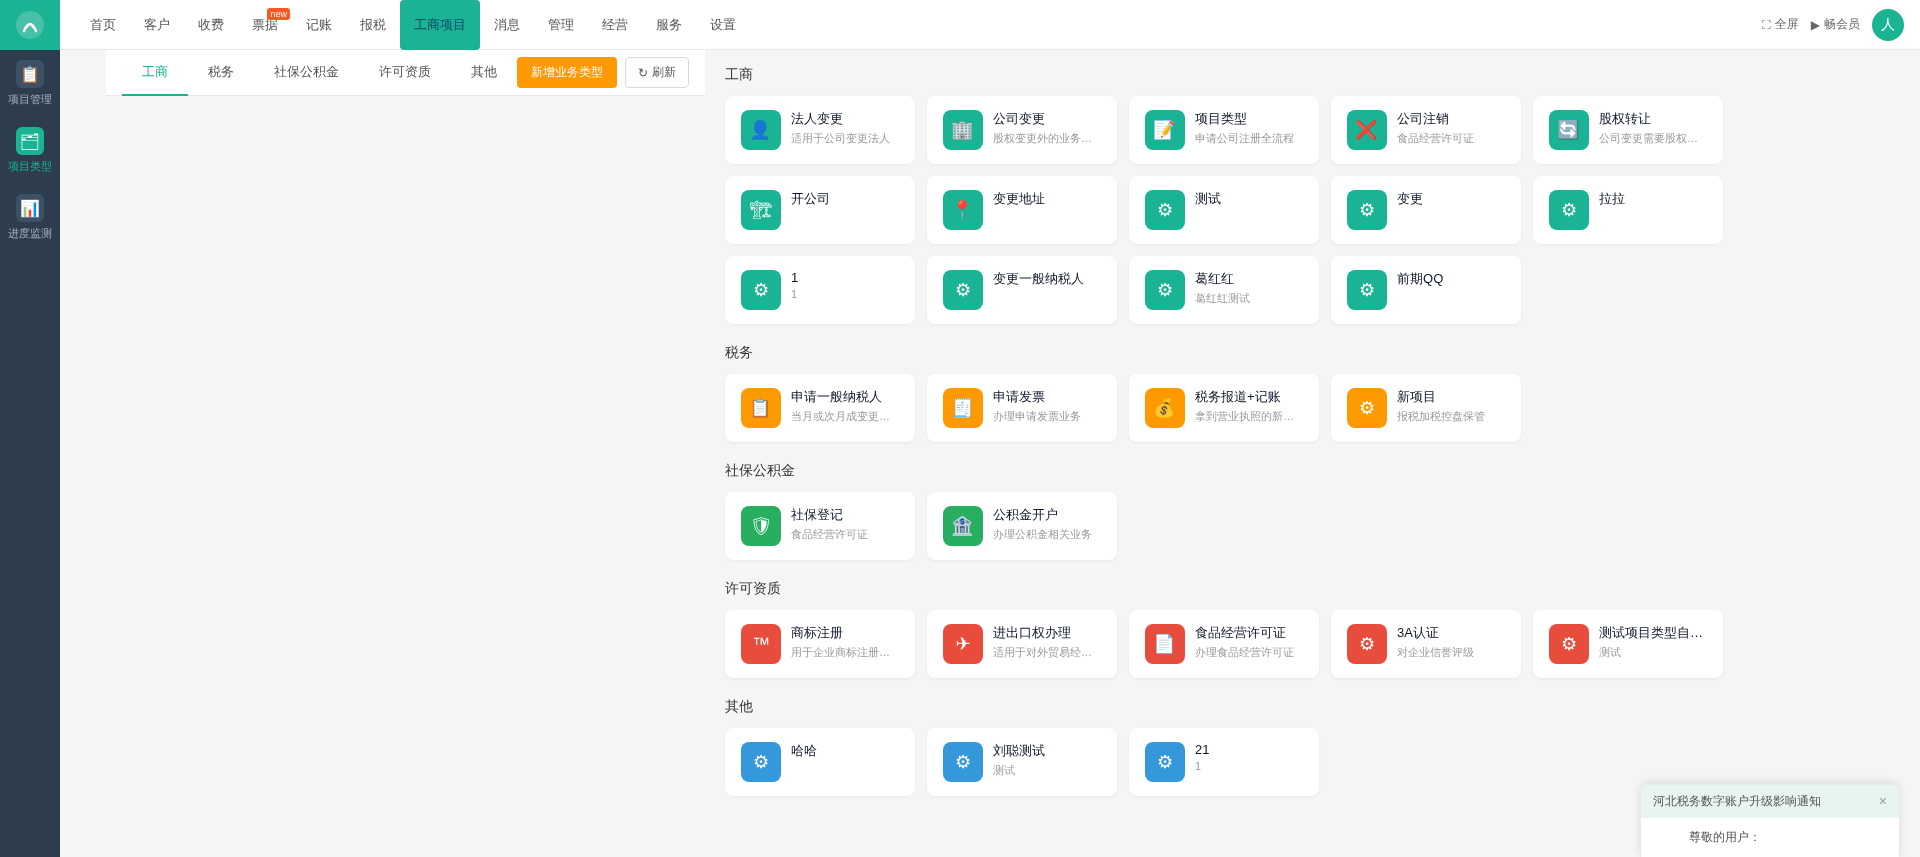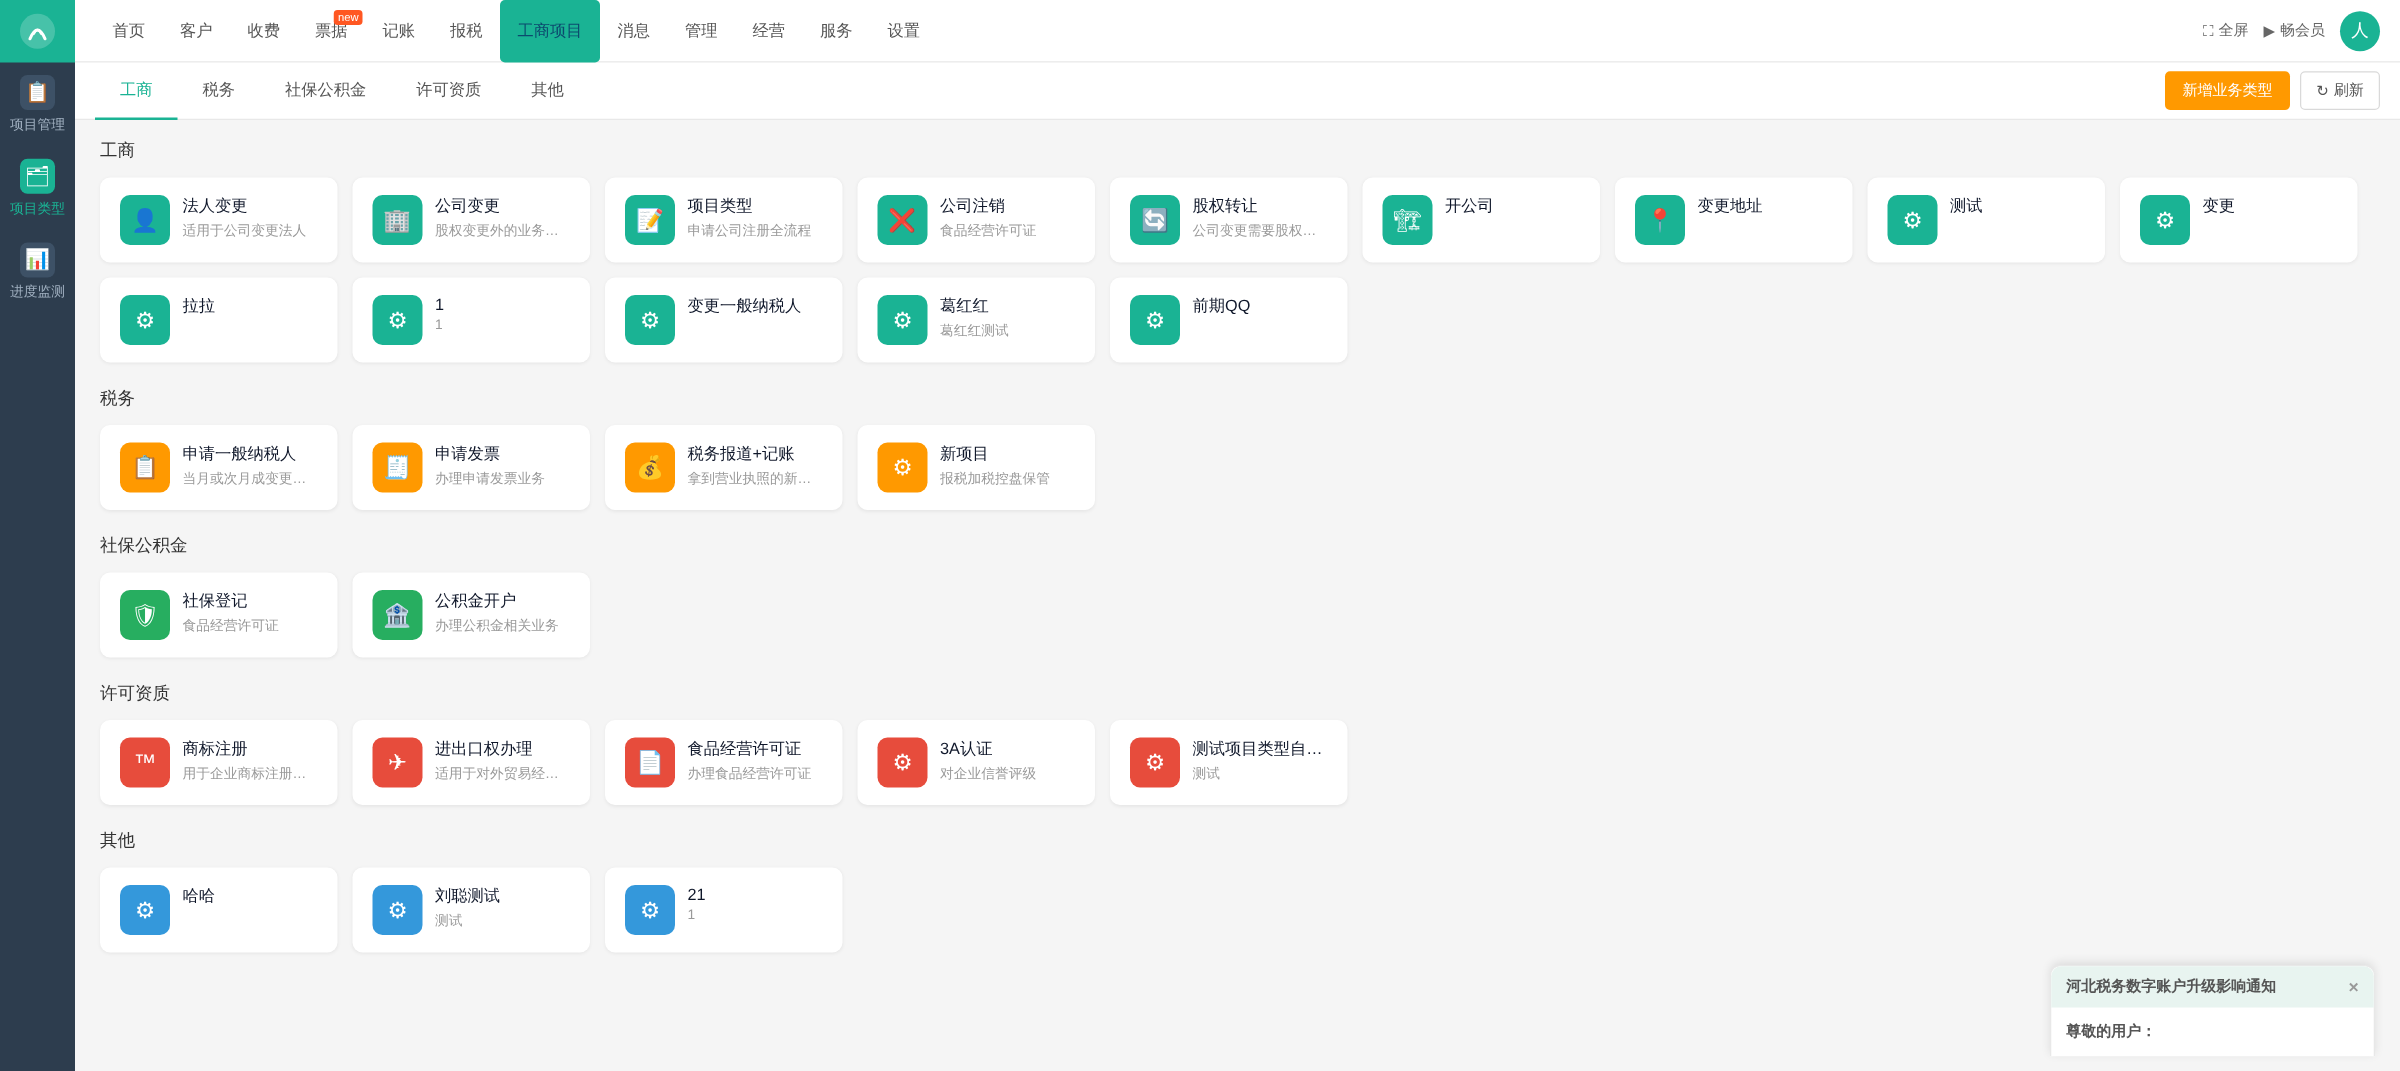--- a/index.html
+++ b/index.html
@@ -118,22 +118,23 @@
     .content {
       flex: 1;
       display: flex;
       overflow: hidden;
     }
 
     
     .page-content {
       flex: 1;
       display: flex;
-      flex-direction: column;
+      flex-direction: row;
       overflow: hidden;
+      padding-left: 46px;
     }
 
     
     .tab-bar {
       background: #fff;
       border-bottom: 1px solid #e8e8e8;
       display: flex;
       align-items: center;
       padding: 0 16px;
       height: 46px;
@@ -243,48 +244,48 @@
       color: #999;
       margin-top: 3px;
       white-space: nowrap;
       overflow: hidden;
       text-overflow: ellipsis;
     }
 
     
     .notification-panel {
       position: fixed;
-      bottom: 12px;
+      bottom: 0;
       right: 20px;
       width: 260px;
       background: #fff;
       border: 1px solid #e8e8e8;
       border-bottom: none;
       border-radius: 8px 8px 0 0;
       box-shadow: 0 -2px 8px rgba(0,0,0,0.1);
       font-size: 12px;
-      font-weight: bold;
     }
     .notification-header {
       background: #e8f4f0;
       padding: 8px 12px;
       display: flex;
       align-items: center;
       justify-content: space-between;
       border-radius: 8px 8px 0 0;
     }
     .notification-close {
       cursor: pointer;
       color: #999;
       font-size: 14px;
     }
     .notification-body {
       padding: 10px 12px;
       color: #555;
       line-height: 1.6;
+      margin-left: 36px;
     }
   </style>
 </head>
 <body>
 
 <div class="sidebar">
   <div class="sidebar-logo">
     <svg viewBox="0 0 32 32" fill="none">
       <circle cx="16" cy="16" r="14" fill="#fff" opacity="0.2"></circle>
       <path d="M10 22 Q16 8 22 22" stroke="#fff" stroke-width="2.5" fill="none" stroke-linecap="round"></path>

